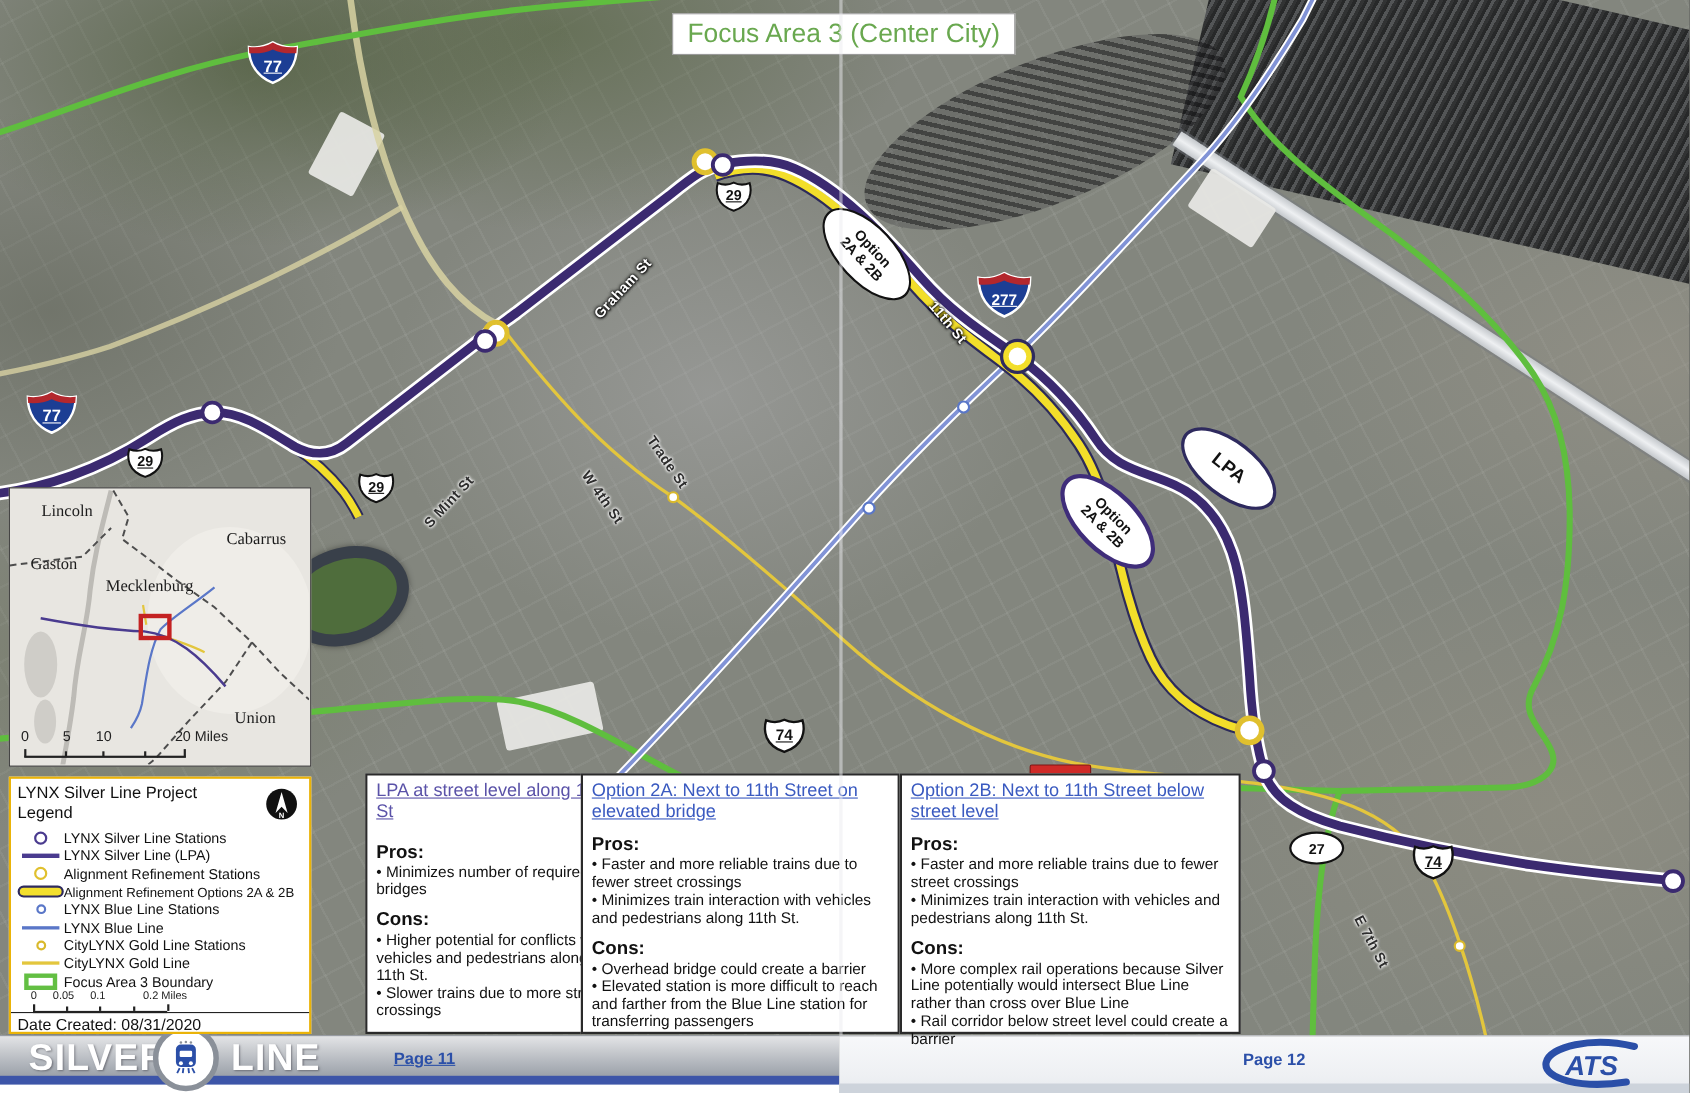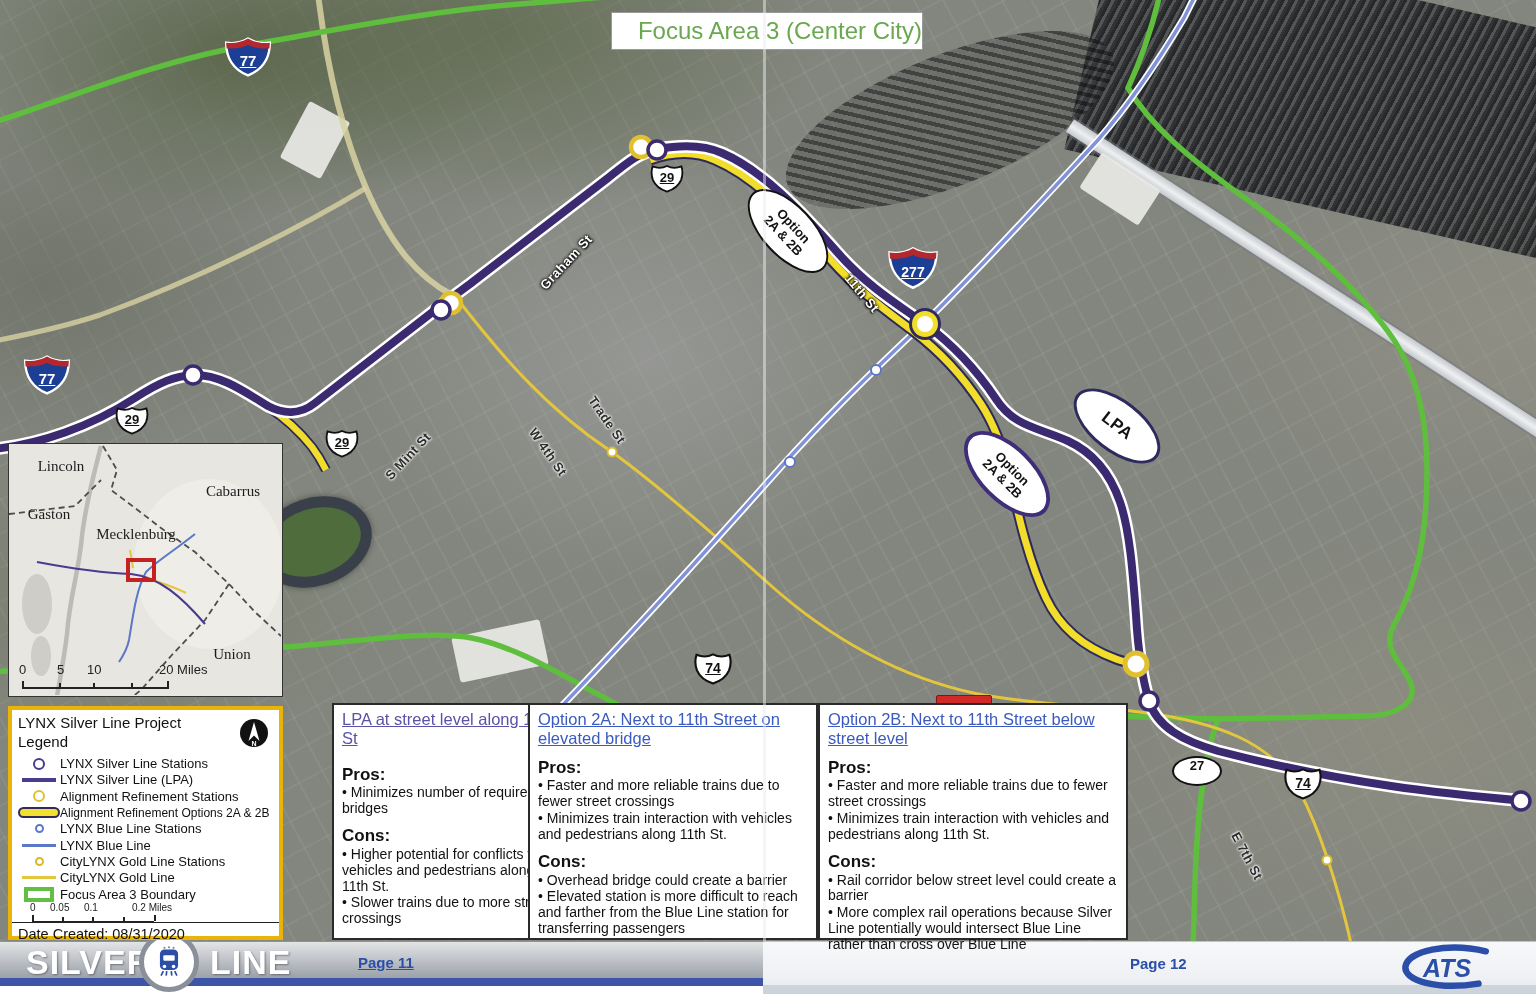--- a/index.html
+++ b/index.html
@@ -32,49 +32,49 @@
     border:11px solid #39404a;background:#4f6d3c;transform:rotate(-18deg);
     box-shadow:0 0 6px rgba(0,0,0,.4);}
   .roof{position:absolute;background:#e9e9e6;border-radius:3px;opacity:.92;}
   #lines{position:absolute;left:0;top:0;}
   
   .shield{position:absolute;display:flex;align-items:center;justify-content:center;}
   .shield svg{position:absolute;inset:0;width:100%;height:100%;}
   .shield .num{position:relative;font-weight:700;color:#111;text-decoration:underline;}
   .shield.is .num{color:#fff;margin-top:7px;}
   .oval27{position:absolute;background:#fff;border:2.5px solid #111;border-radius:50%;
-    display:flex;align-items:flex-start;justify-content:center;font-weight:700;font-size:13px;color:#111;}
+    display:flex;align-items:center;justify-content:center;font-weight:700;font-size:13px;color:#111;}
   
   .stlabel{position:absolute;font-size:13px;font-weight:600;letter-spacing:.4px;white-space:nowrap;}
   .stlabel.white{color:#fff;text-shadow:0 0 3px #000,0 0 3px #000,0 1px 2px #000;}
   .stlabel.dark{color:#2d2d2d;text-shadow:0 0 3px #fff,0 0 3px #fff,0 0 2px #fff;}
   
   .oval{position:absolute;background:#fff;border-radius:50%;display:flex;flex-direction:column;
     align-items:center;justify-content:center;text-align:center;line-height:1.05;
     font-size:13px;font-weight:600;color:#111;}
   #oval-a{left:736px;top:205px;width:100px;height:48px;transform:rotate(47deg);border:2.5px solid #111;}
   #oval-b{left:953px;top:446px;width:100px;height:48px;transform:rotate(45deg);border:4px solid #3f2d7a;}
   #oval-lpa{left:1066px;top:400px;width:96px;height:46px;transform:rotate(38deg);
     border:3px solid #2e2a5e;font-size:17px;letter-spacing:.5px;}
   
   #title-banner{position:absolute;left:611px;top:12px;width:310px;height:36px;background:#fff;
-    border:1px solid #999;display:flex;align-items:center;justify-content:flex-end;
+    border:1px solid #999;display:flex;align-items:center;justify-content:center;
     font-size:24px;color:#69a84f;z-index:20;}
   
   #inset{position:absolute;left:8px;top:443px;width:275px;height:254px;background:#e8e6e1;
     border:1.5px solid #333;z-index:20;box-sizing:border-box;}
   #inset svg{position:absolute;left:0;top:0;}
   .county{position:absolute;font-family:"Liberation Serif",serif;font-size:15px;color:#1c1c1c;
     transform:translate(-50%,-50%);white-space:nowrap;}
   .iscale-label{position:absolute;font-size:13px;color:#222;}
   .iscale-bar{position:absolute;height:2px;background:#222;}
   .tick{position:absolute;width:2px;background:#222;}
   
   #legend{position:absolute;left:8px;top:706px;width:275px;height:234px;background:#fff;
-    border:4px solid #eab308;z-index:20;box-sizing:border-box;padding:4px 6px;color:#111;}
+    border:2px solid #eab308;z-index:20;box-sizing:border-box;padding:4px 6px;color:#111;}
   #legend-title{font-size:15px;line-height:1.25;width:200px;}
   #north{position:absolute;right:10px;top:8px;width:30px;height:30px;}
   .lrow{display:flex;align-items:center;height:16.3px;}
   .lico{width:42px;flex:none;display:flex;justify-content:center;align-items:center;}
   .llabel{font-size:13px;white-space:nowrap;}
   .llabel.small{font-size:12px;}
   .c{border-radius:50%;background:#fff;box-sizing:border-box;}
   .c-purple{width:12px;height:12px;border:2.5px solid #4a3b8f;}
   .c-yellow{width:12px;height:12px;border:2.5px solid #e0c02e;}
   .c-blue{width:9px;height:9px;border:2px solid #5a77c8;}
@@ -399,22 +399,22 @@
   </div>
   <div class="infobox" id="box2">
     <div class="btitle">Option 2B: Next to 11th Street below street level</div>
     <div class="bhead">Pros:</div>
     <ul>
       <li>Faster and more reliable trains due to fewer street crossings</li>
       <li>Minimizes train interaction with vehicles and pedestrians along 11th St.</li>
     </ul>
     <div class="bhead">Cons:</div>
     <ul>
+      <li>More complex rail operations because Silver Line potentially would intersect Blue Line rather than cross over Blue Line</li>
       <li>Rail corridor below street level could create a barrier</li>
-      <li>More complex rail operations because Silver Line potentially would intersect Blue Line rather than cross over Blue Line</li>
     </ul>
   </div>
 
   <div class="page-seam"></div>
 
   <div id="footer-left">
     <div class="fl-bar"></div>
     <div class="fl-stripe"></div>
     <span class="brand" id="brand-silver">SILVER</span>
     <span class="brand" id="brand-line">LINE</span>

